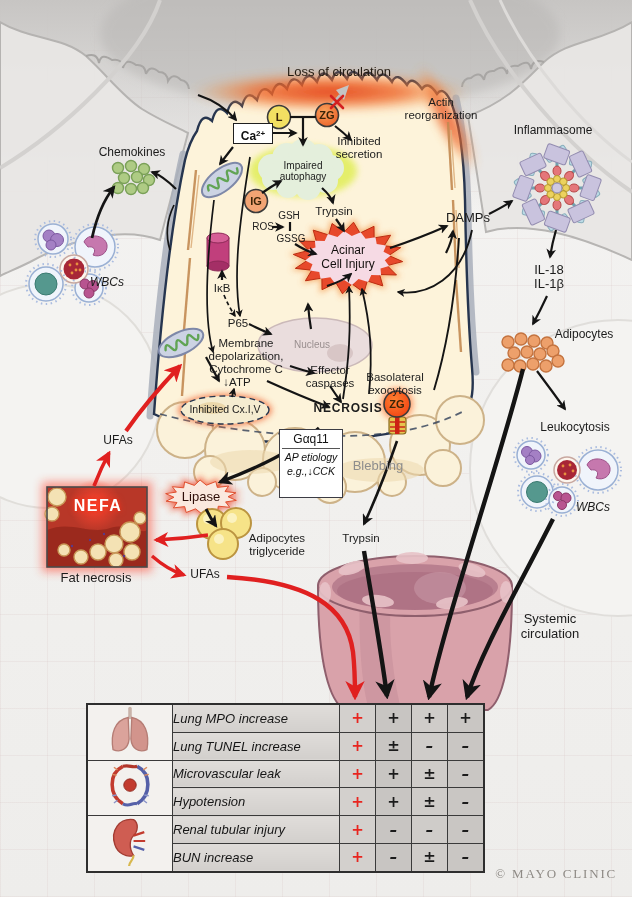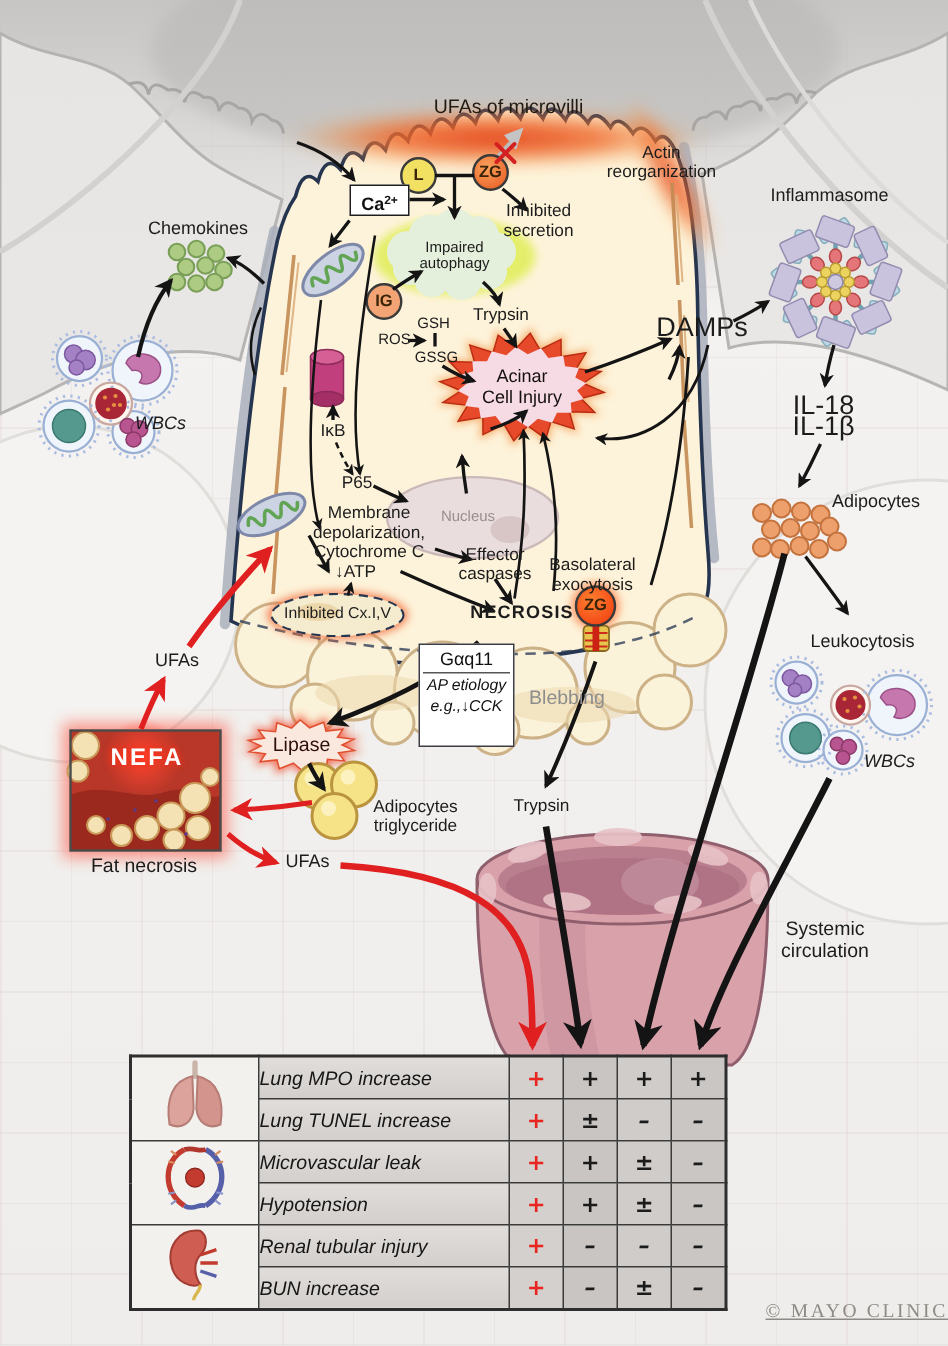--- a/index.html
+++ b/index.html
@@ -7,21 +7,21 @@
     font-family:"Liberation Sans",sans-serif;
     background:
       repeating-linear-gradient(0deg, rgba(205,178,178,.16) 0 1px, transparent 1px 47px),
       repeating-linear-gradient(90deg, rgba(205,178,178,.16) 0 1px, transparent 1px 47px),
       linear-gradient(180deg,#f4f3f2 0%,#f1f0ee 55%,#eeedeb 100%);}
   #art{position:absolute;left:0;top:0;z-index:1;}
   .lbl{position:absolute;transform:translate(-50%,-50%);z-index:3;
     font:11.5px "Liberation Sans",sans-serif;color:#1c1c1c;text-align:center;
     white-space:pre-line;line-height:1.13;pointer-events:none;}
   .s10{font-size:10px}.s105{font-size:10.5px}.s11{font-size:10px}
-  .s12{font-size:12px}.s125{font-size:18px}.s13{font-size:13px}
+  .s12{font-size:12px}.s125{font-size:13px}.s13{font-size:13px}
   .b{font-weight:bold}.i{font-style:italic}
   .gray{color:#8d8d8d}.nuc{color:#9a8f8f}
   .cl{font-size:11px;font-weight:bold;color:#3a2408}
   .necr{letter-spacing:.8px}
   .nefa{font-size:16px;font-weight:bold;color:#ffffff;letter-spacing:1.5px;
     text-shadow:0 0 6px #ff3820,0 0 3px #e02810;}
   .cabox{position:absolute;left:221px;top:123px;width:38px;height:19px;z-index:3;
     background:#fff;border:1.6px solid #1e1e1e;text-align:center;
     font:bold 12px "Liberation Sans",sans-serif;color:#111;line-height:19px;margin-left:12px;}
   .cabox sup{font-size:8px;vertical-align:4px}
@@ -32,22 +32,22 @@
   .gqbox .e{font:italic 10.5px "Liberation Sans",sans-serif;color:#111;margin-top:2px;line-height:1.15}
   table.res{position:absolute;left:86px;top:703px;z-index:4;border-collapse:collapse;
     border:2.2px solid #2e2e2e;}
   table.res td{border:1.6px solid #3a3a3a;height:26.8px;padding:0;font-style:italic;}
   td.icon{width:84px;background:#f3f1ee;text-align:center;vertical-align:middle;}
   td.rl{width:166px;background:linear-gradient(180deg,#e0ddda,#d2cfcc);
     font:13px "Liberation Sans",sans-serif;color:#161616;padding-left:9px;}
   td.v{width:35px;text-align:center;font:bold 15px "DejaVu Sans",sans-serif;color:#1b1b1b;}
   td.c1{background:#d3d0cd}td.c2{background:#c8c5c2}td.c3{background:#cfccc9}td.c4{background:#c9c6c3}
   td.v.red{color:#e8251f}
-  .copy{position:absolute;right:0;top:866px;z-index:4;
-    font:13px "Liberation Serif",serif;color:#8e8a85;letter-spacing:1.8px;text-decoration:underline;}
+  .copy{position:absolute;right:15px;top:866px;z-index:4;
+    font:13px "Liberation Serif",serif;color:#8e8a85;letter-spacing:1.8px;}
 </style>
 </head>
 <body>
 
 <div id="stage">
 
 <svg id="art" width="632" height="897" viewBox="0 0 632 897">
   <defs>
     <linearGradient id="gTop" x1="0" y1="0" x2="0" y2="1">
       <stop offset="0" stop-color="#c7c5c3"></stop>
@@ -428,21 +428,21 @@
   </g>
   <g fill="none" stroke="#e02020">
     <path d="M94,486 Q101,468 109,453" stroke-width="3.6" marker-end="url(#mr)"></path>
     <path d="M126,431 C142,408 161,386 180,366" stroke-width="4" marker-end="url(#mr)"></path>
     <path d="M208,535 Q182,539 156,540" stroke-width="3.4" marker-end="url(#mr)"></path>
     <path d="M152,556 Q168,570 184,575" stroke-width="3.4" marker-end="url(#mr)"></path>
     <path d="M227,577 C310,582 347,607 353,652 C355,670 355,682 355,697" stroke-width="4.4" marker-end="url(#mr)"></path>
   </g>
 </svg>
 
-<div class="lbl s13" style="left:339px;top:72px;color:#241c12">UFAs of microvilli</div>
+<div class="lbl s13" style="left:339px;top:72px;color:#241c12">Loss of circulation</div>
 <div class="lbl" style="left:441px;top:109px">Actin
 reorganization</div>
 <div class="lbl s12" style="left:553px;top:131px">Inflammasome</div>
 <div class="lbl s12" style="left:132px;top:153px">Chemokines</div>
 <div class="lbl s12 i" style="left:107px;top:283px">WBCs</div>
 <div class="cabox"><span>Ca</span><sup>2+</sup></div>
 <div class="lbl cl" style="left:279px;top:117px">L</div>
 <div class="lbl cl" style="left:327px;top:115px">ZG</div>
 <div class="lbl" style="left:359px;top:148px">Inhibited
 secretion</div>

